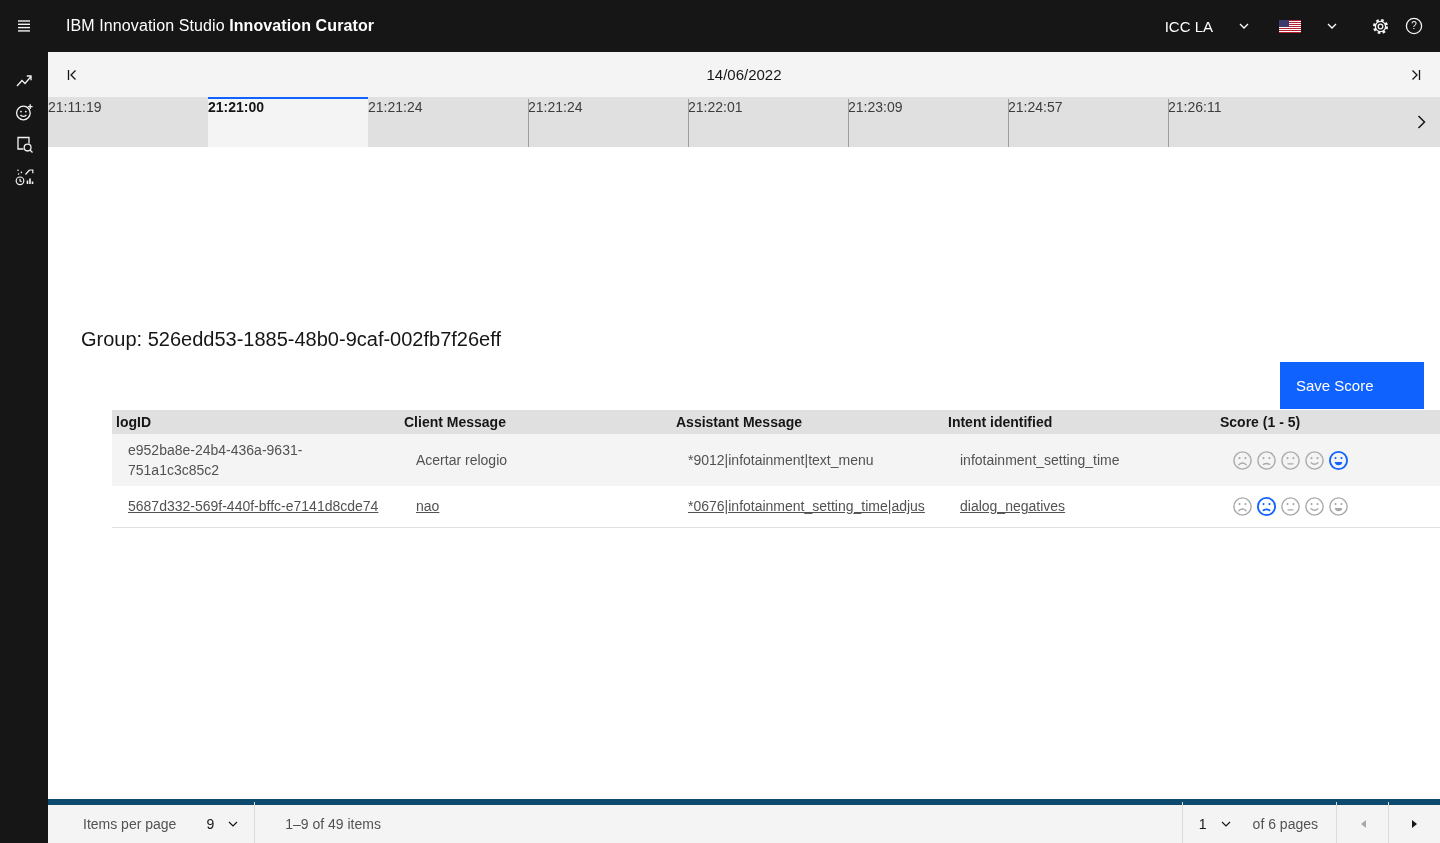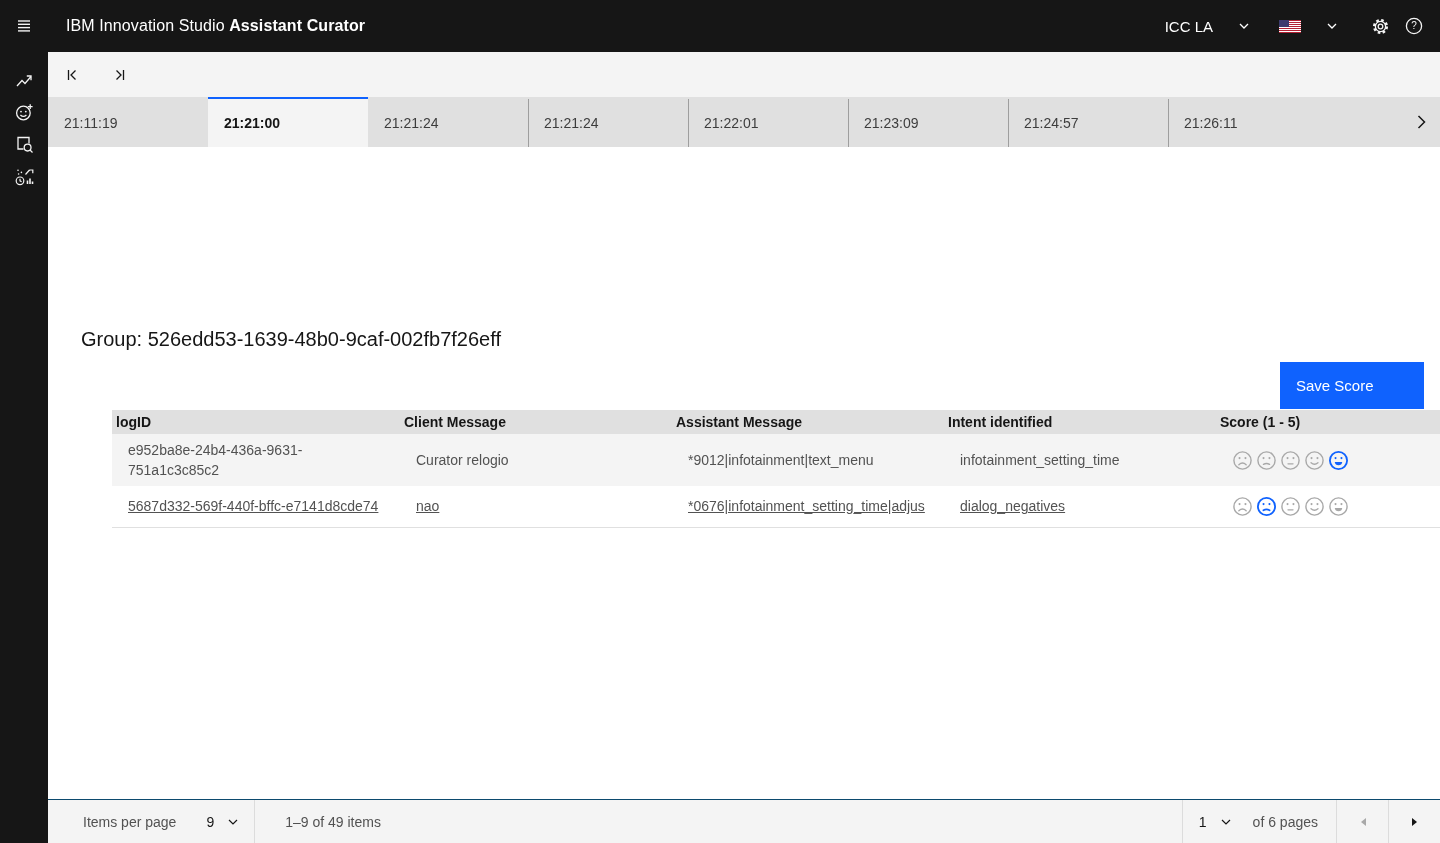--- a/index.html
+++ b/index.html
@@ -25,21 +25,21 @@
   .sidebar { position:absolute; top:52px; left:0; width:48px; height:791px; background:#161616; display:flex; flex-direction:column; align-items:center; padding-top:13px; z-index:20; }
   .side-item { width:48px; height:32px; display:flex; align-items:center; justify-content:center; color:#f4f4f4; }
 
   
   .datebar { position:absolute; top:52px; left:48px; width:1392px; height:45px; background:#f4f4f4; display:flex; align-items:center; }
   .date-skip { width:48px; height:45px; display:flex; align-items:center; justify-content:center; color:#161616; }
   .date-label { flex:1; text-align:center; font-size:15px; color:#161616; }
 
   
   .tabs { position:absolute; top:97px; left:48px; width:1392px; height:50px; display:flex; background:#e0e0e0; overflow:hidden; }
-  .tab { flex:0 0 160px; width:160px; display:flex; align-items:center; padding-left:16px; font-size:14px; color:#3d3d3d; background:#e0e0e0; border-top:2.5px solid transparent; position:relative; }
+  .tab { flex:0 0 160px; width:160px; display:flex; align-items:flex-start; font-size:14px; color:#3d3d3d; background:#e0e0e0; border-top:2.5px solid transparent; position:relative; }
   .tab + .tab::before { content:""; position:absolute; left:0; top:0; bottom:0; width:1px; background:#9e9e9e; }
   .tab.selected { background:#f4f4f4; border-top:2.5px solid #0f62fe; font-weight:700; color:#161616; }
   .tab.selected::before, .tab.selected + .tab::before { display:none; }
   .tabs-next { position:absolute; top:97px; right:0; width:46px; height:50px; z-index:5;
                background:linear-gradient(to right, rgba(224,224,224,0), #e0e0e0 55%);
                display:flex; align-items:center; justify-content:flex-end; padding-right:14px; color:#161616; }
 
   
   .content { position:absolute; top:147px; left:48px; width:1392px; height:652px; background:#fff; }
   .group-title { position:absolute; left:33px; top:181px; font-size:20px; font-weight:400; color:#161616; }
@@ -48,21 +48,21 @@
   .log-table { position:absolute; left:64px; top:263px; width:1360px; border-collapse:collapse; table-layout:fixed; }
   .log-table th { height:24px; background:#e0e0e0; font-size:14px; font-weight:700; color:#161616; text-align:left; padding:0 4px; vertical-align:middle; }
   .log-table td { font-size:14px; color:#525252; padding:6px 16px; vertical-align:middle; line-height:20px; }
   .log-table tr.row-odd  td { background:#f4f4f4; }
   .log-table tr.row-even td { background:#fff; border-bottom:1px solid #e0e0e0;text-decoration:underline; }
   .log-table tr.data-row td { height:41px; }
   .faces { display:flex; align-items:center; gap:3px; }
   .face-btn { width:21px; height:21px; display:flex; align-items:center; justify-content:center; }
 
   
-  .pager { position:absolute; left:48px; bottom:0; width:1392px; height:44px; background:#f4f4f4; border-top:1px solid #0c4a6e; display:flex; align-items:center; font-size:14px; color:#525252; }
+  .pager { position:absolute; left:48px; bottom:0; width:1392px; height:44px; background:#f4f4f4; border-top:6px solid #0c4a6e; display:flex; align-items:center; font-size:14px; color:#525252; }
   .pg-label { margin-left:35px; }
   .pg-select { display:flex; align-items:center; gap:14px; font-size:14px; color:#161616; padding:0 16px; height:44px; margin-left:14px; }
   .pg-div { width:1px; height:44px; background:#dcdcdc; }
   .pg-range { margin-left:30px; }
   .pg-right { margin-left:auto; display:flex; align-items:center; height:44px; }
   .pg-pages { margin:0 18px 0 6px; }
   .pg-nav { width:52px; height:44px; display:flex; align-items:center; justify-content:center; border-left:1px solid #dcdcdc; }
   .pg-nav.disabled { color:#a8a8a8; cursor:default; }
   .pg-nav.enabled { color:#161616; }
 </style>
@@ -75,21 +75,21 @@
         <g stroke="#f4f4f4" stroke-width="1.4">
           <line x1="2" y1="3" x2="14" y2="3"></line>
           <line x1="2" y1="6.3" x2="14" y2="6.3"></line>
           <line x1="2" y1="9.6" x2="14" y2="9.6"></line>
           <line x1="2" y1="12.9" x2="14" y2="12.9"></line>
         </g>
       </svg>
   </button>
   <div class="app-title">
     <span>IBM Innovation Studio</span>
-    <b>Assistant Curator</b>
+    <b>Innovation Curator</b>
   </div>
   <div class="topbar-right">
     <button class="tb-btn workspace">
       <span>ICC LA</span>
       <svg width="10" height="6" viewBox="0 0 10 6">
           <path d="M1 1 L5 5 L9 1" fill="none" stroke="#fff" stroke-width="1.3"></path>
         </svg>
     </button>
     <button class="tb-btn lang">
       <span class="flag"></span>
@@ -151,20 +151,21 @@
 
 <div class="datebar">
   <button class="date-skip">
     <svg width="16" height="16" viewBox="0 0 16 16">
         <g fill="none" stroke="#161616" stroke-width="1.3">
           <line x1="4.5" y1="3" x2="4.5" y2="13"></line>
           <path d="M11.5 3.5 L7 8 L11.5 12.5"></path>
         </g>
       </svg>
   </button>
+  <div class="date-label">14/06/2022</div>
   <button class="date-skip">
     <svg width="16" height="16" viewBox="0 0 16 16">
         <g fill="none" stroke="#161616" stroke-width="1.3">
           <line x1="11.5" y1="3" x2="11.5" y2="13"></line>
           <path d="M4.5 3.5 L9 8 L4.5 12.5"></path>
         </g>
       </svg>
   </button>
 </div>
 
@@ -194,21 +195,21 @@
       <span>21:26:11</span>
     </button>
   </div>
 <button class="tabs-next">
   <svg width="9" height="14" viewBox="0 0 9 14">
       <path d="M1.5 1 L7.5 7 L1.5 13" fill="none" stroke="#161616" stroke-width="1.5"></path>
     </svg>
 </button>
 
 <main class="content">
-  <h1 class="group-title">Group: 526edd53-1639-48b0-9caf-002fb7f26eff</h1>
+  <h1 class="group-title">Group: 526edd53-1885-48b0-9caf-002fb7f26eff</h1>
   <button class="save-btn">Save Score</button>
   <table class="log-table">
     <colgroup>
         <col style="width:288px">
         <col style="width:272px">
         <col style="width:272px">
         <col style="width:272px">
         <col style="width:256px">
       </colgroup>
     <thead>
@@ -216,21 +217,21 @@
           <th>logID</th>
           <th>Client Message</th>
           <th>Assistant Message</th>
           <th>Intent identified</th>
           <th>Score (1 - 5)</th>
         </tr>
       </thead>
     <tbody id="table-body">
         <tr class="data-row row-odd">
           <td>e952ba8e-24b4-436a-9631-751a1c3c85c2</td>
-          <td>Curator relogio</td>
+          <td>Acertar relogio</td>
           <td>*9012|infotainment|text_menu</td>
           <td>infotainment_setting_time</td>
           <td>
             <div class="faces">
               <button class="face-btn">
                 <svg width="21" height="21" viewBox="0 0 22 22" stroke="#a8a8a8" stroke-width="1.45" stroke-linecap="round">
                   <circle cx="11" cy="11" r="9" fill="none"></circle>
                   <circle cx="7.9" cy="8.5" r="1.1" fill="#a8a8a8" stroke="none"></circle>
                   <circle cx="14.1" cy="8.5" r="1.1" fill="#a8a8a8" stroke="none"></circle>
                   <path d="M7.2 15.4 Q11 11.9 14.8 15.4" fill="none"></path>

